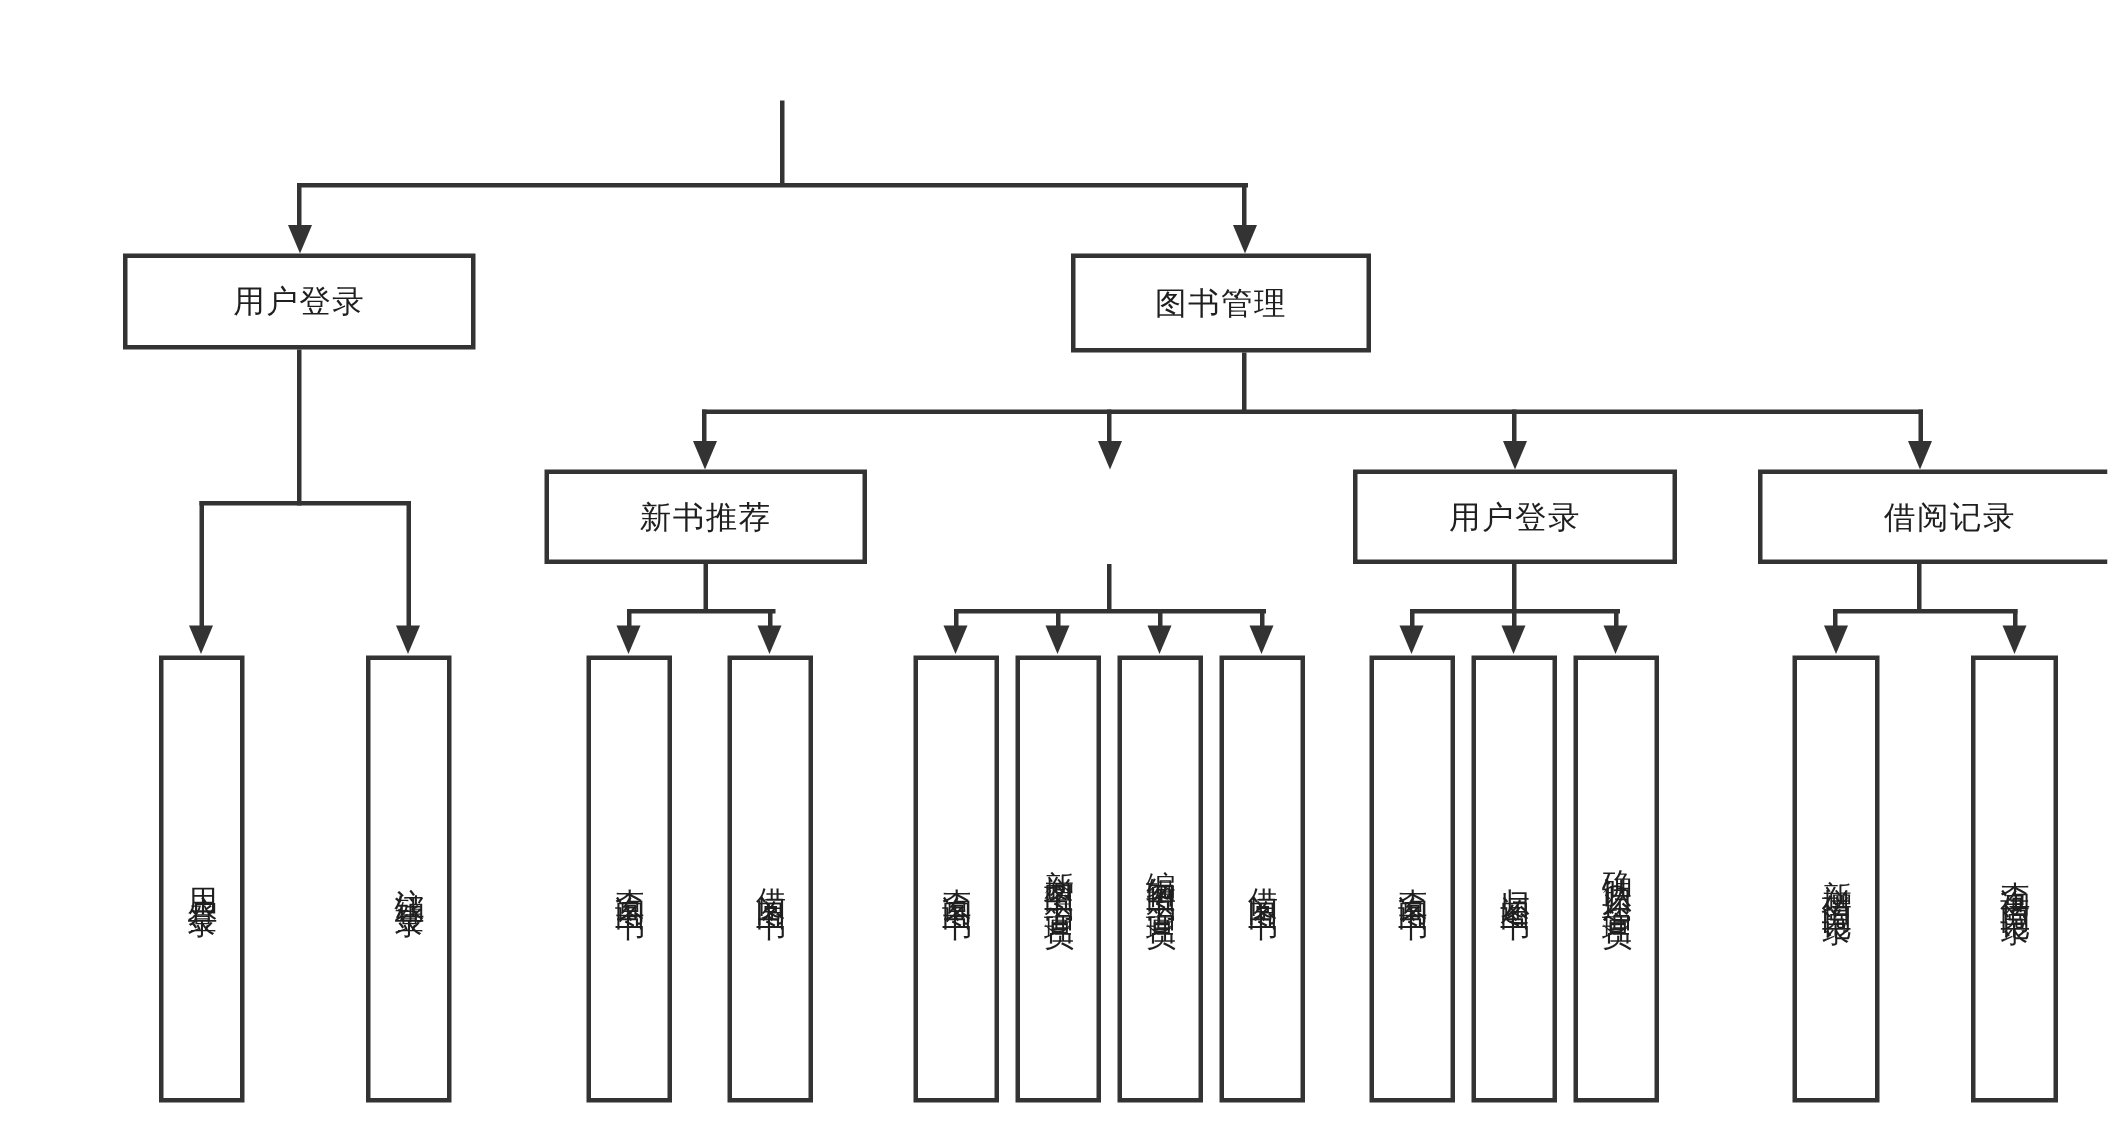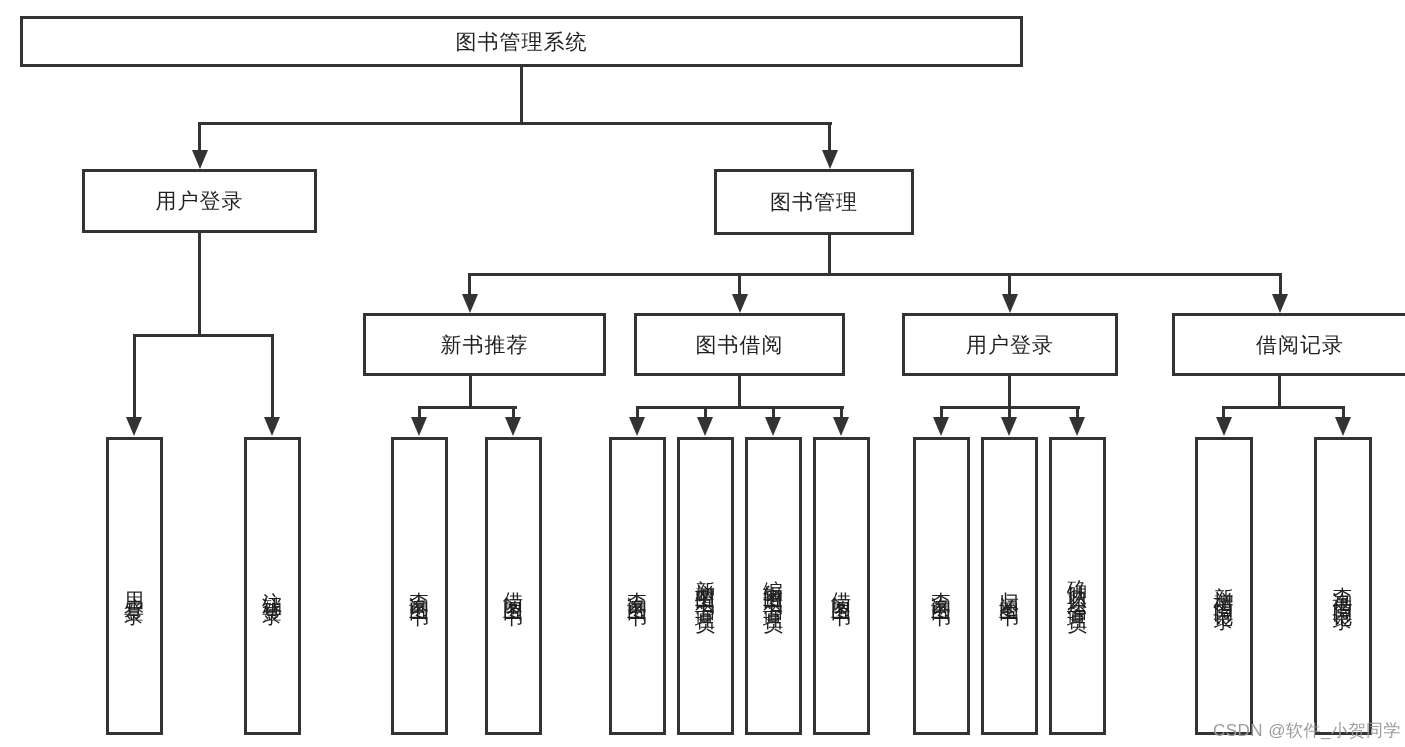--- a/index.html
+++ b/index.html
@@ -47,23 +47,20 @@
     color:#9c9c9c;
     letter-spacing:0.5px;
     white-space:nowrap;
   }
 </style>
 </head>
 <body>
 
 <div id="canvas">
 
-  <div class="node" style="left:20px;top:16px;width:1003px;height:51px">
-    <span>图书管理系统</span>
-  </div>
 
   <div class="vline" style="left:520px;top:67px;height:56px"></div>
   <div class="hline" style="left:198px;top:122px;width:634px"></div>
   <div class="vline" style="left:198px;top:122px;height:30px"></div>
   <div class="arrow" style="left:192px;top:150px"></div>
   <div class="vline" style="left:828px;top:122px;height:30px"></div>
   <div class="arrow" style="left:822px;top:150px"></div>
 
   <div class="node" style="left:82px;top:169px;width:235px;height:64px">
     <span>用户登录</span>
@@ -83,25 +80,22 @@
   <div class="hline" style="left:468px;top:273px;width:814px"></div>
   <div class="vline" style="left:468px;top:273px;height:24px"></div>
   <div class="arrow" style="left:462px;top:294px"></div>
   <div class="vline" style="left:738px;top:273px;height:24px"></div>
   <div class="arrow" style="left:732px;top:294px"></div>
   <div class="vline" style="left:1008px;top:273px;height:24px"></div>
   <div class="arrow" style="left:1002px;top:294px"></div>
   <div class="vline" style="left:1279px;top:273px;height:24px"></div>
   <div class="arrow" style="left:1272px;top:294px"></div>
 
-  <div class="node" style="left:363px;top:313px;width:243px;height:63px">
+  <div class="node" style="left:363px;top:313px;width:215px;height:63px">
     <span>新书推荐</span>
-  </div>
-  <div class="node" style="left:634px;top:313px;width:211px;height:63px">
-    <span>图书借阅</span>
   </div>
   <div class="node" style="left:902px;top:313px;width:216px;height:63px">
     <span>用户登录</span>
   </div>
   <div class="node" style="left:1172px;top:313px;width:256px;height:63px">
     <span>借阅记录</span>
   </div>
 
   <div class="vline" style="left:469px;top:376px;height:32px"></div>
   <div class="hline" style="left:418px;top:406px;width:99px"></div>
@@ -174,15 +168,14 @@
     <span>确认归还（管理员）</span>
   </div>
 
   <div class="node v" style="left:1195px;top:437px;width:58px;height:298px">
     <span>新增借阅记录</span>
   </div>
   <div class="node v" style="left:1314px;top:437px;width:58px;height:298px">
     <span>查询借阅记录</span>
   </div>
 
-  <div class="watermark">CSDN @软件_小贺同学</div>
 
 </div>
 
 </body></html>

